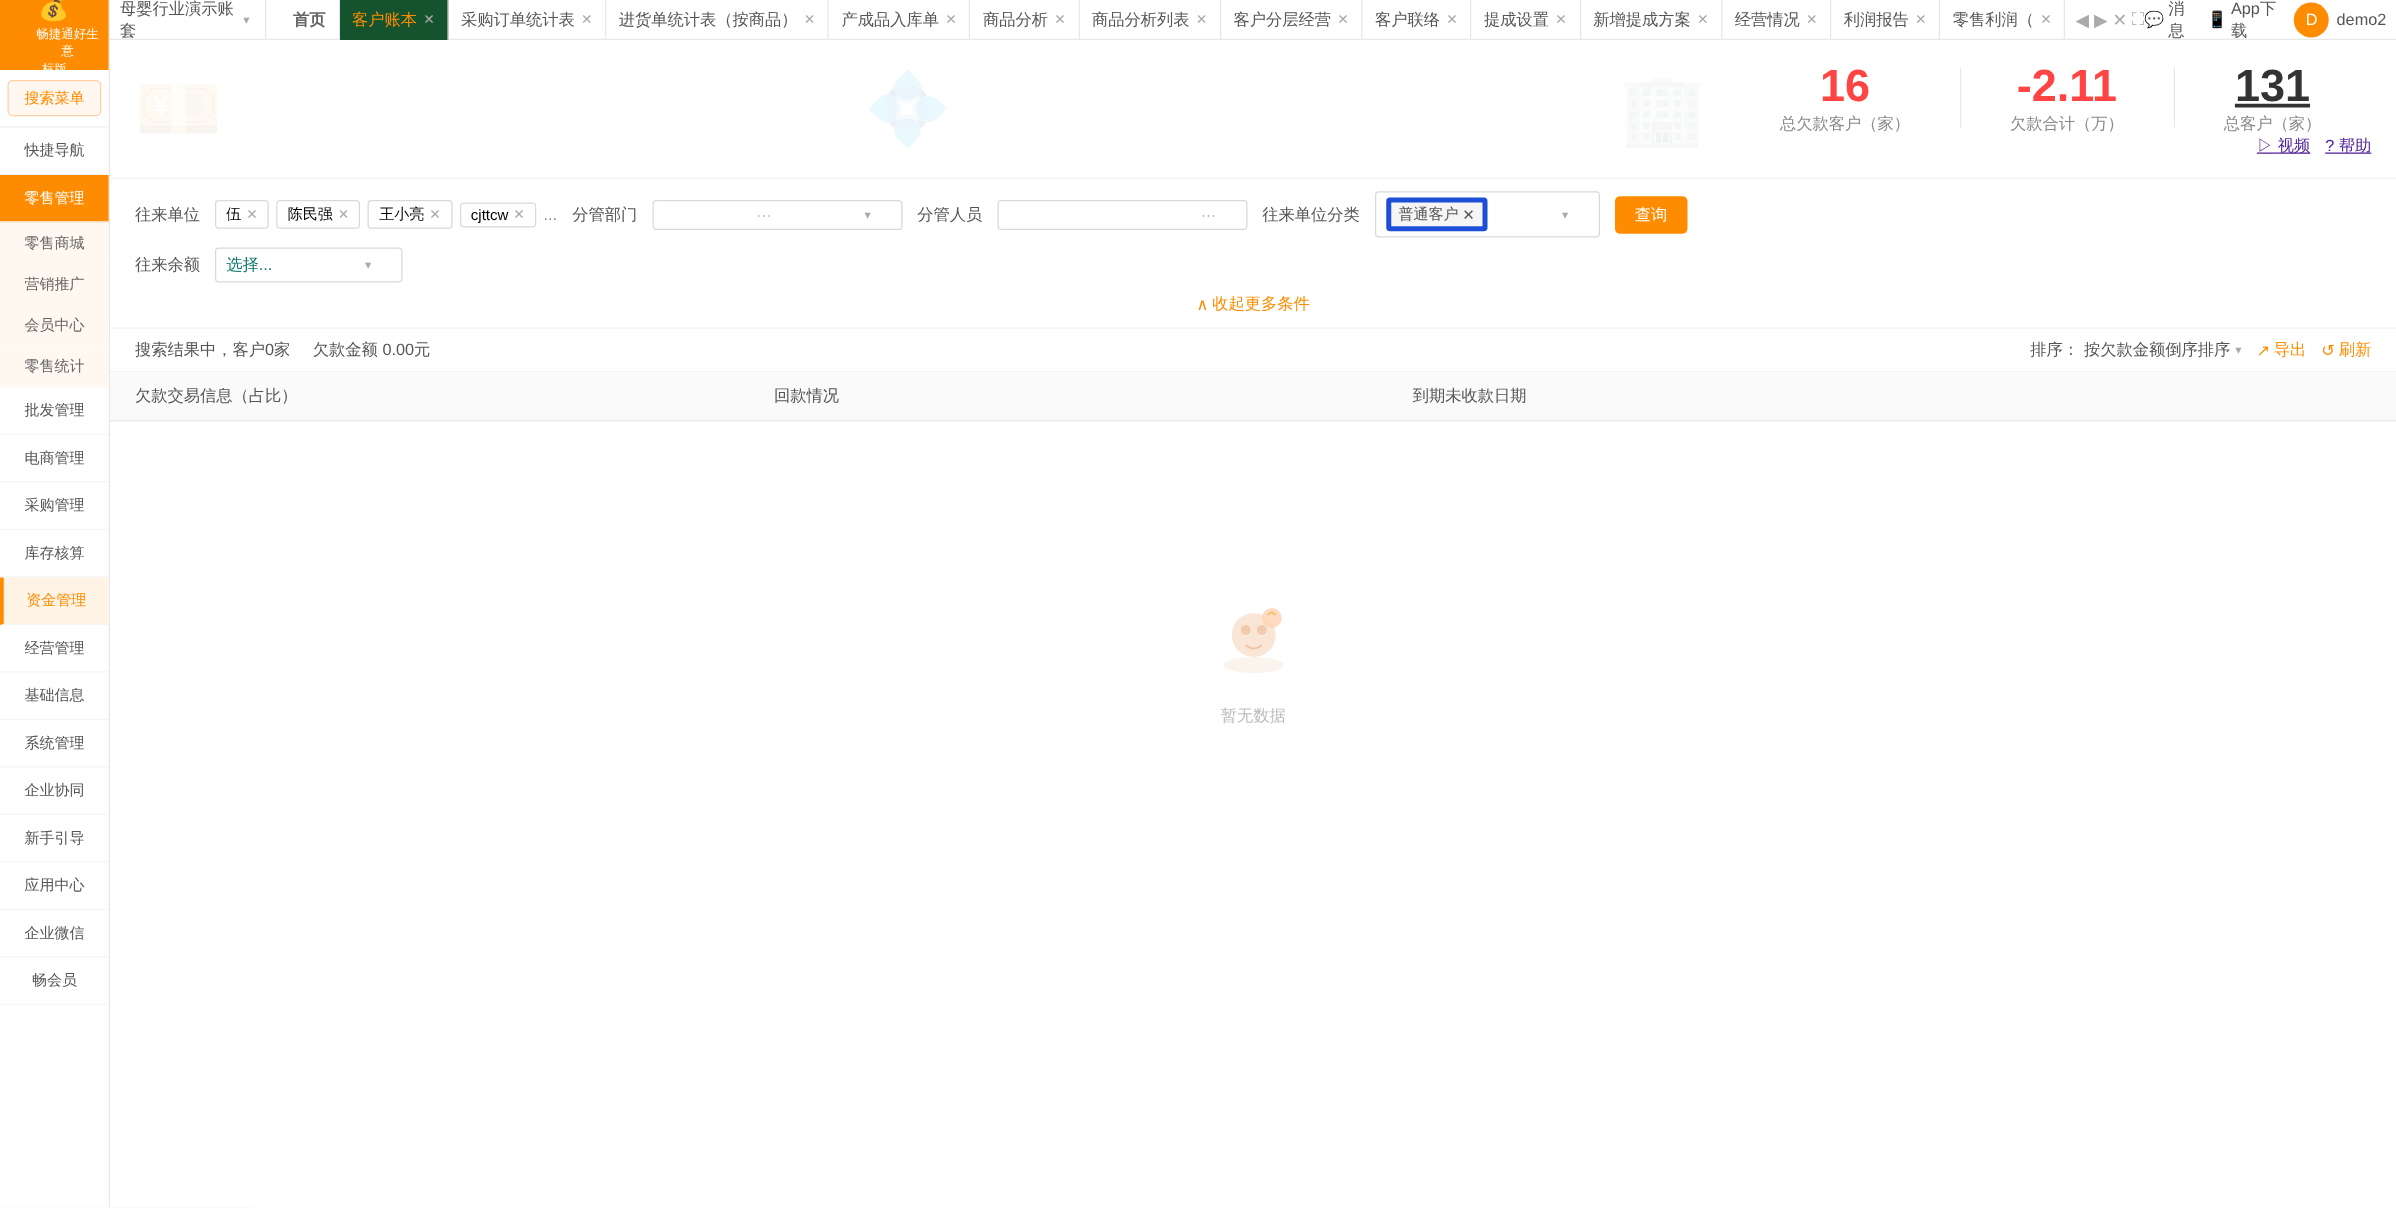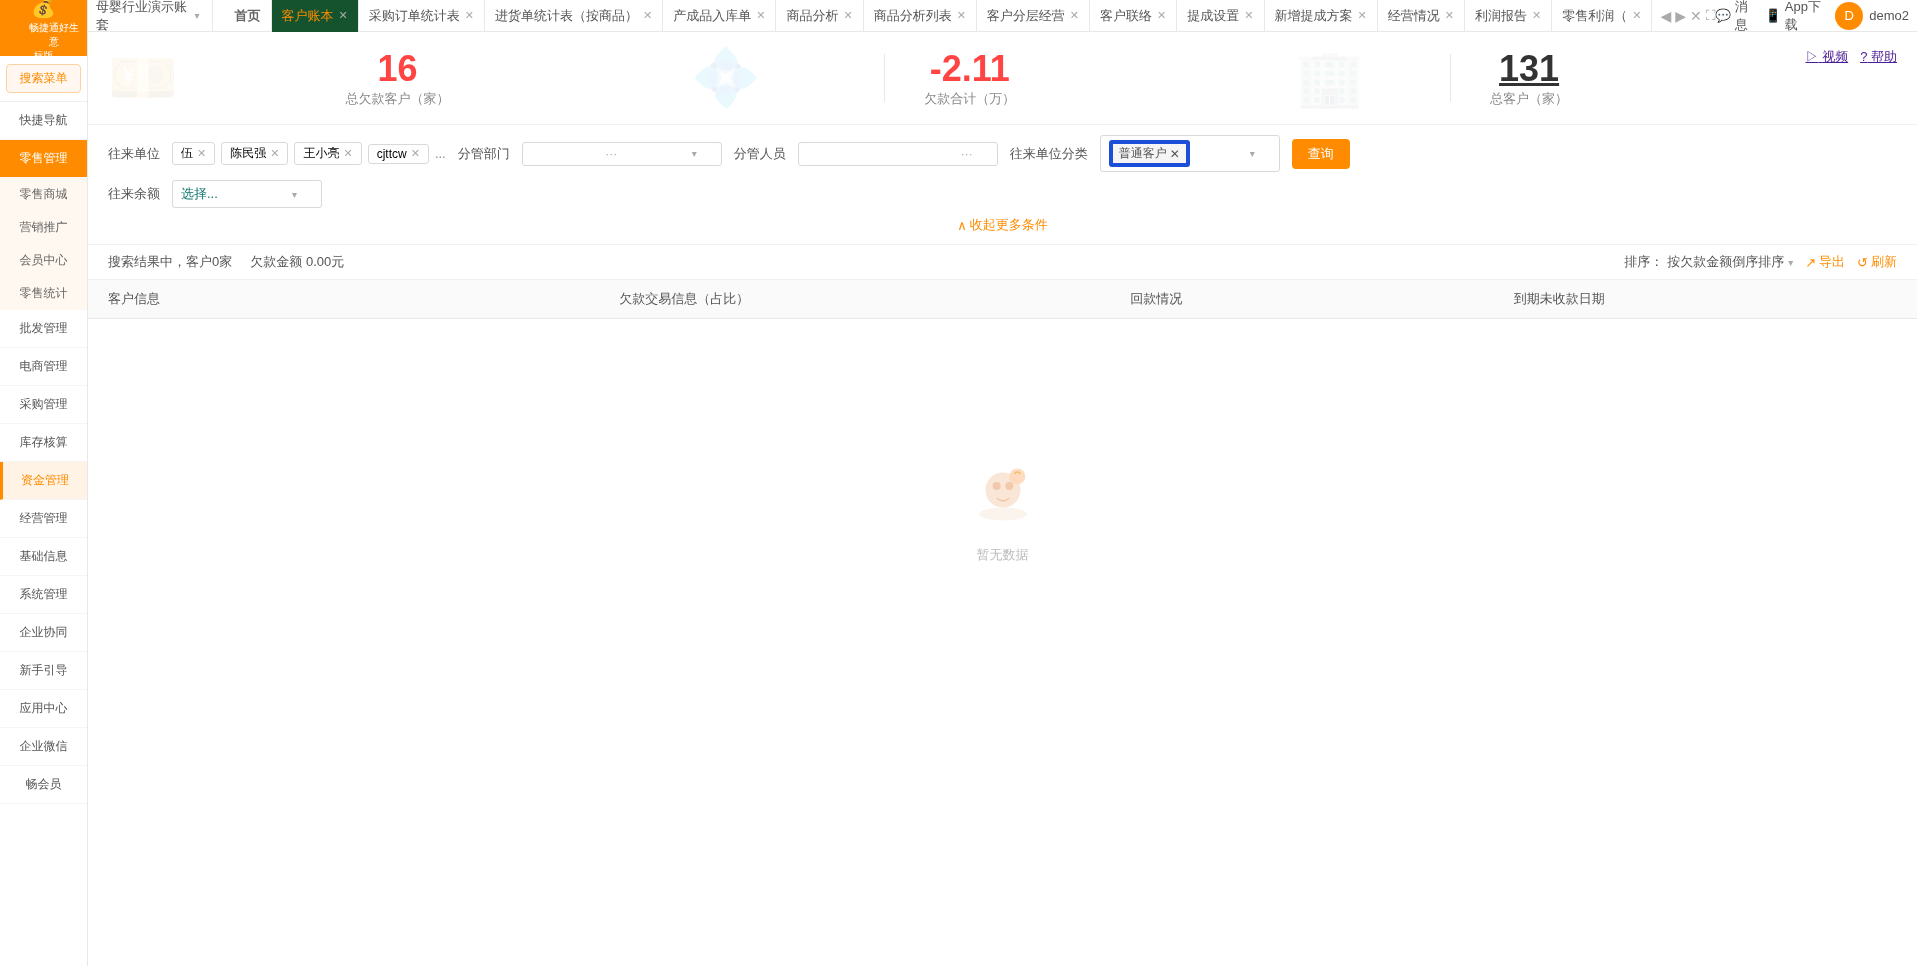--- a/index.html
+++ b/index.html
@@ -116,25 +116,26 @@
       display: flex; align-items: center; justify-content: center;
       color: white; font-size: 13px;
     }
     .nav-controls { display: flex; align-items: center; gap: 4px; margin-left: 8px; }
 
     
     .header-section {
       background: #fff;
       padding: 16px 20px;
       display: flex;
-      align-items: flex-start;
+      align-items: flex-end;
       gap: 0;
       border-bottom: 1px solid #f0f0f0;
       flex-shrink: 0;
       position: relative;
+      flex-direction: column;
     }
     .stat-value {
       font-size: 36px;
       font-weight: bold;
       color: #ff4444;
     }
     .stat-value.dark { color: #333; text-decoration: underline; }
     .stat-label { font-size: 13px; color: #888; margin-top: 0; }
     .header-actions {
       margin-left: auto;
@@ -540,21 +541,20 @@
       </div>
       <div class="action-link">
         <span>↺</span>
         <span>刷新</span>
       </div>
     </div>
   </div>
 
   <div class="table-section">
     <div class="table-header">
-      <div>客户信息</div>
       <div>欠款交易信息（占比）</div>
       <div>回款情况</div>
       <div>到期未收款日期</div>
     </div>
 
     <div class="empty-state">
       <svg class="empty-icon" viewBox="0 0 100 100" xmlns="http://www.w3.org/2000/svg">
         <ellipse cx="50" cy="75" rx="30" ry="8" fill="#f0d0b0" opacity="0.4"></ellipse>
         <circle cx="50" cy="45" r="22" fill="#f5c5a0" opacity="0.7"></circle>
         <circle cx="42" cy="40" r="5" fill="#e8a070" opacity="0.9"></circle>

